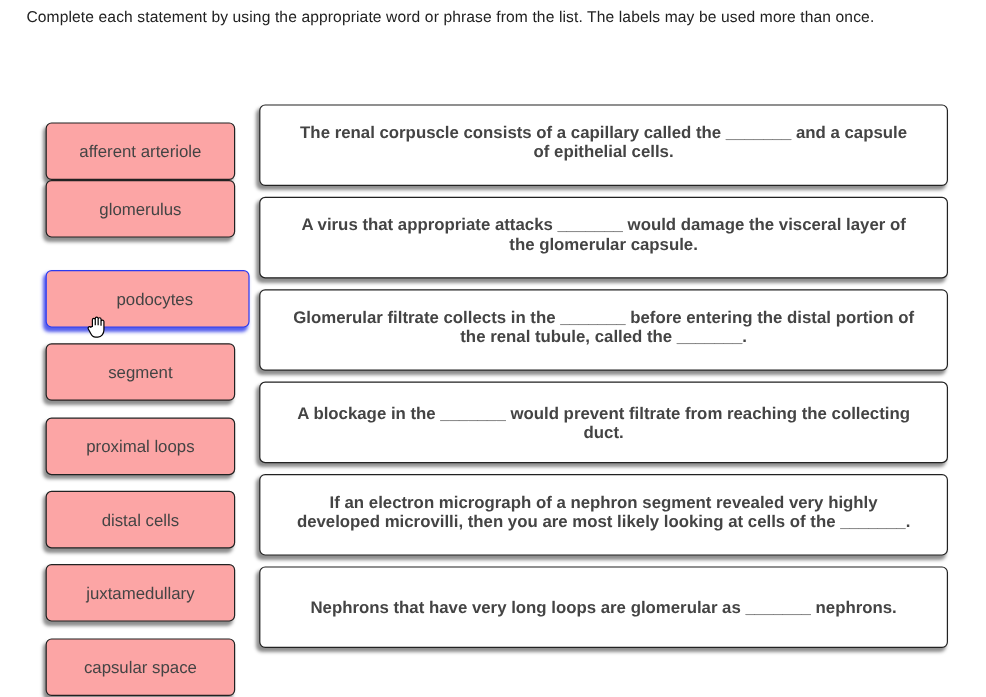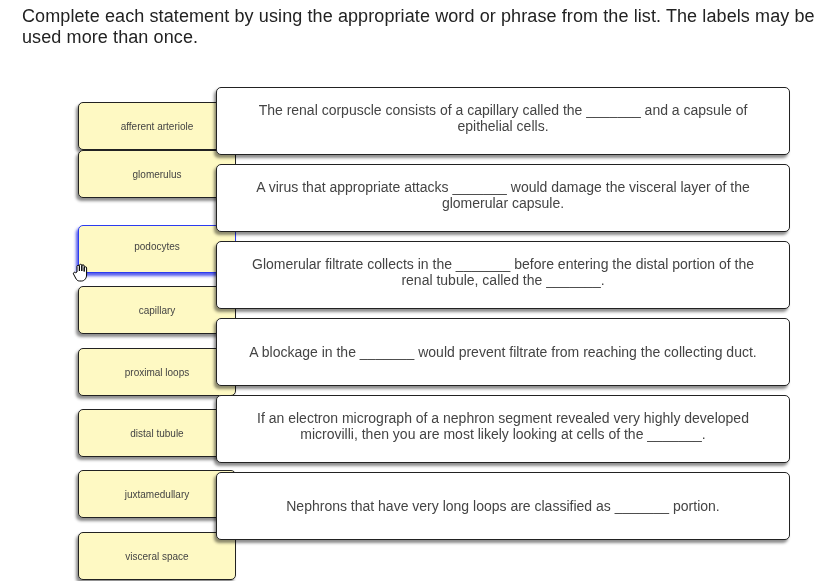--- a/index.html
+++ b/index.html
@@ -4,93 +4,93 @@
 <style>
   html, body { margin: 0; padding: 0; }
   body {
     width: 822px; height: 581px; overflow: hidden; position: relative;
     background: #ffffff;
     font-family: "Liberation Sans", sans-serif;
     color: #333;
   }
   .instructions {
     position: absolute; left: 22px; top: 6px;
-    font-size: 18px; color: #222; letter-spacing: 0.1px;
+    font-size: 13px; color: #222; letter-spacing: 0.1px;
   }
   .label-box {
     position: absolute; left: 38px; width: 156px; height: 46px;
-    border: 1.5px solid #222; border-radius: 5px; background: #fef9c3;
+    border: 1.5px solid #222; border-radius: 5px; background: #fca5a5;
     box-shadow: -2px 3px 3px rgba(0,0,0,0.45);
     display: flex; align-items: center; justify-content: center;
-    font-size: 10px; color: #444; cursor: grab; box-sizing: content-box; margin-left: 40px;
+    font-size: 14px; color: #444; cursor: grab; box-sizing: content-box;
   }
   .label-box.active {
     border: 1.5px solid #2c3bf0;
     box-shadow: -2px 3px 3px rgba(30,40,230,0.75);
-    align-items: flex-start; padding-top: 0;
+    align-items: flex-start; padding-top: 0; padding-left: 12px;
   }
   .label-box.active span { margin-top: 15px; }
   .stmt-box {
     position: absolute; left: 216px; width: 572px; height: 66px;
     border: 1.5px solid #222; border-radius: 5px; background: #fff;
     box-shadow: -2px 3px 3px rgba(0,0,0,0.45);
     display: flex; align-items: center; justify-content: center;
     text-align: center; font-size: 14px; color: #444; line-height: 16px;
     box-sizing: content-box;
   }
-  .stmt-box .txt { width: 520px; margin-top: -6px; }
+  .stmt-box .txt { width: 520px; margin-top: -6px; font-weight: bold; }
   .stmt-box.single .txt { margin-top: 0; text-align: center; }
   .cursor-icon {
     position: absolute; left: 72px; top: 263px; width: 18px; height: 20px;
   }
 </style>
 </head>
 <body>
 
 <div class="instructions">Complete each statement by using the appropriate word or phrase from the list. The labels may be used more than once.</div>
 
 <div class="label-box" style="top:102px">
   <span>afferent arteriole</span>
 </div>
 <div class="label-box" style="top:150px">
   <span>glomerulus</span>
 </div>
 <div class="label-box active" style="top:225px">
   <span>podocytes</span>
 </div>
 <div class="label-box" style="top:286px">
-  <span>capillary</span>
+  <span>segment</span>
 </div>
 <div class="label-box" style="top:348px">
   <span>proximal loops</span>
 </div>
 <div class="label-box" style="top:409px">
-  <span>distal tubule</span>
+  <span>distal cells</span>
 </div>
 <div class="label-box" style="top:470px">
   <span>juxtamedullary</span>
 </div>
 <div class="label-box" style="top:532px">
-  <span>visceral space</span>
+  <span>capsular space</span>
 </div>
 
 <div class="stmt-box" style="top:87px">
   <div class="txt">The renal corpuscle consists of a capillary called the _______ and a capsule of epithelial cells.</div>
 </div>
 <div class="stmt-box" style="top:164px">
   <div class="txt">A virus that appropriate attacks _______ would damage the visceral layer of the glomerular capsule.</div>
 </div>
 <div class="stmt-box" style="top:241px">
   <div class="txt">Glomerular filtrate collects in the _______ before entering the distal portion of the renal tubule, called the _______.</div>
 </div>
 <div class="stmt-box single" style="top:318px">
   <div class="txt">A blockage in the _______ would prevent filtrate from reaching the collecting duct.</div>
 </div>
 <div class="stmt-box" style="top:395px">
   <div class="txt">If an electron micrograph of a nephron segment revealed  very highly developed microvilli, then you are most likely looking at cells of the _______.</div>
 </div>
 <div class="stmt-box single" style="top:472px">
-  <div class="txt">Nephrons that have very long loops are classified as _______ portion.</div>
+  <div class="txt">Nephrons that have very long loops are glomerular as _______ nephrons.</div>
 </div>
 
 <svg class="cursor-icon" viewBox="0 0 18 20">
   <path d="M5 9 V3.5 a1.2 1.2 0 0 1 2.4 0 V8 V2.5 a1.2 1.2 0 0 1 2.4 0 V8 V3 a1.2 1.2 0 0 1 2.4 0 V8.5 V5 a1.2 1.2 0 0 1 2.4 0 V12 c0 3 -2 6 -5 6 h-2 c-2 0 -3 -1 -4 -3 L1.5 11 a1.2 1.2 0 0 1 2 -1.3 Z" fill="#fff" stroke="#000" stroke-width="1"></path>
 </svg>
 
 </body></html>

